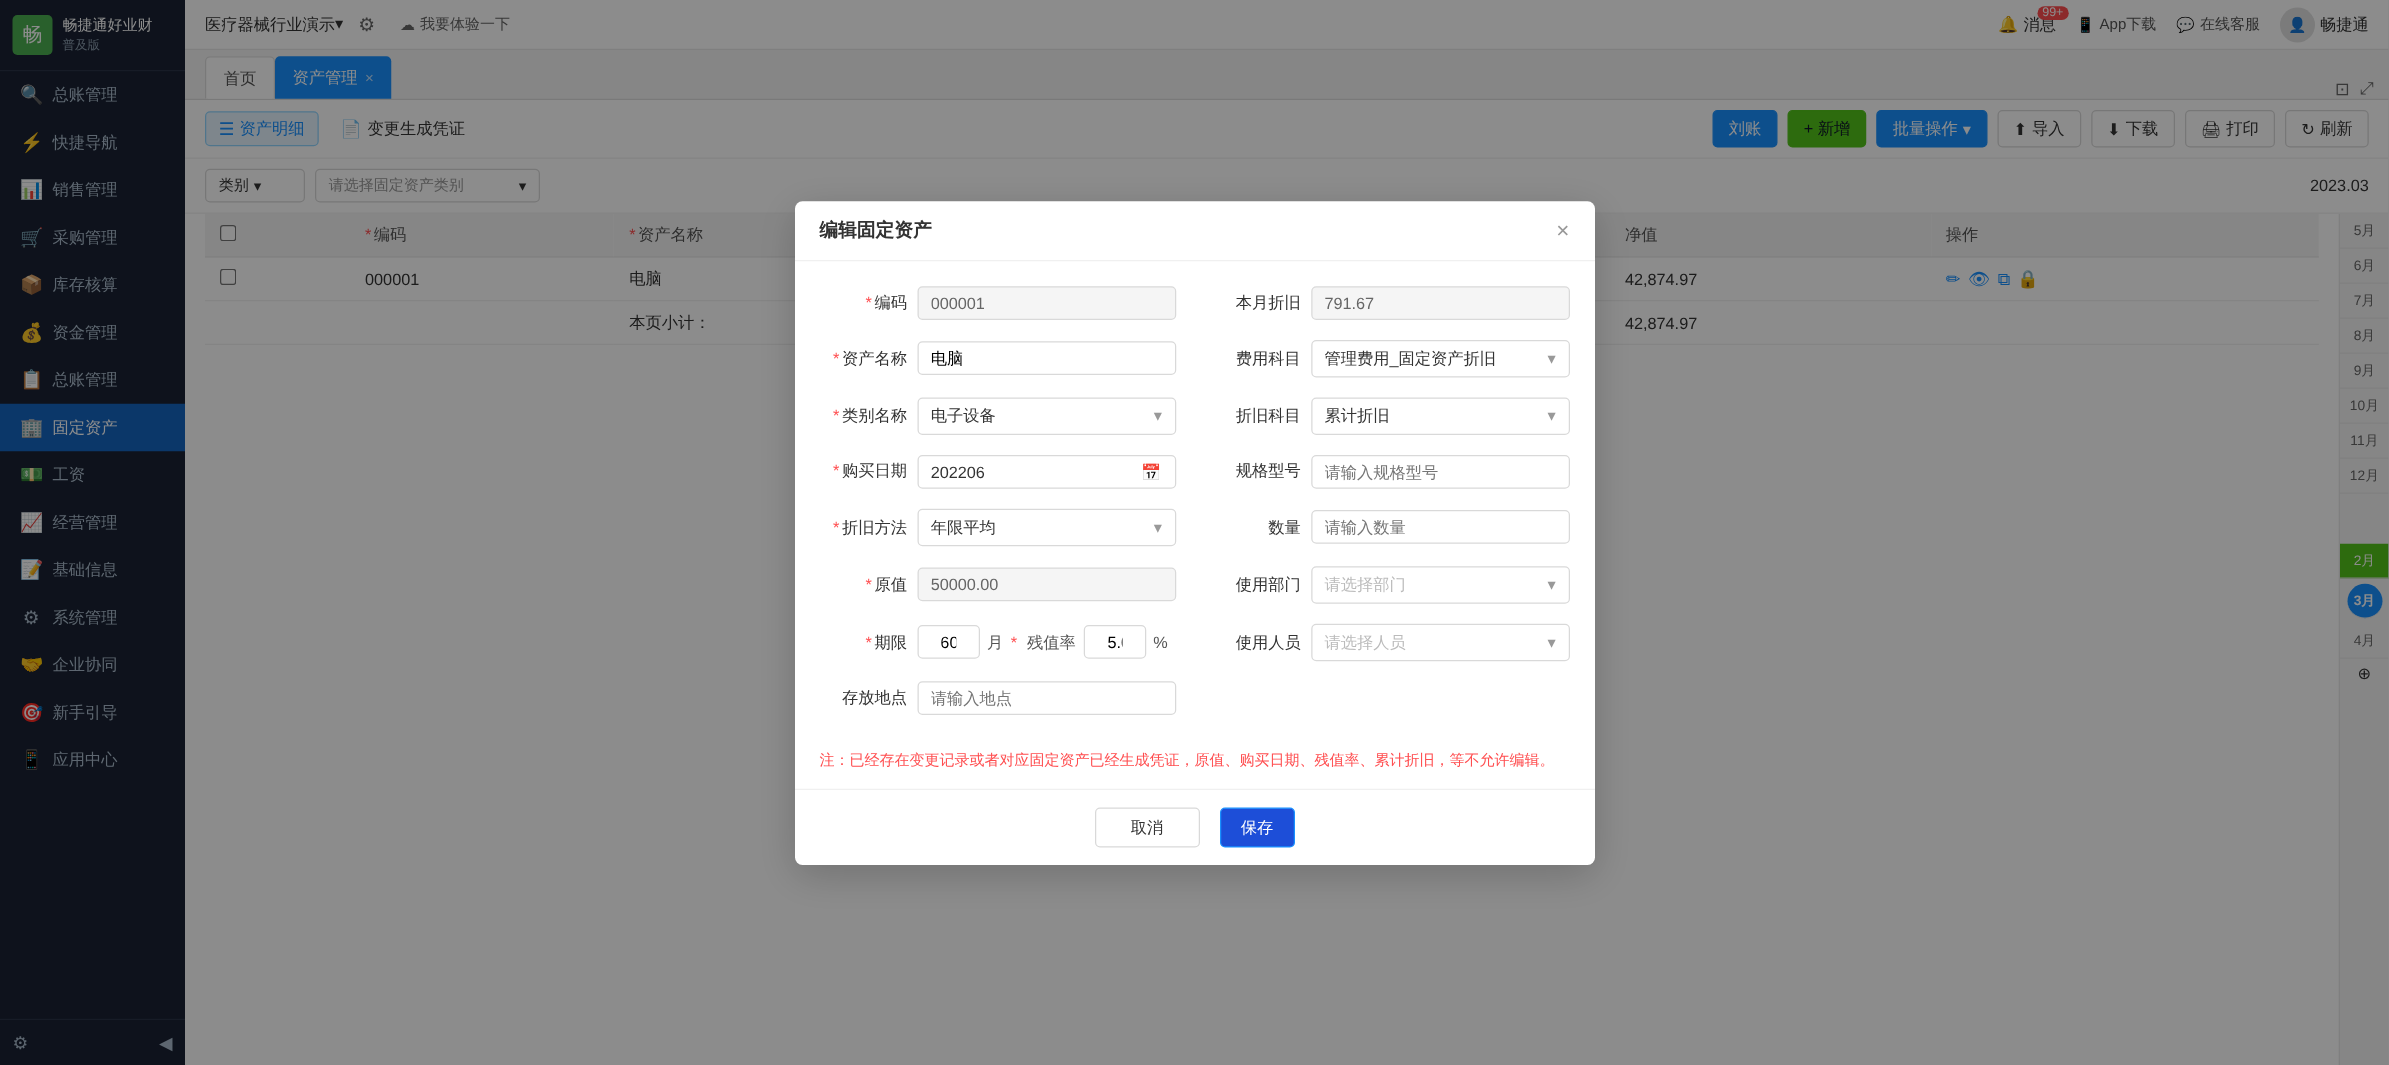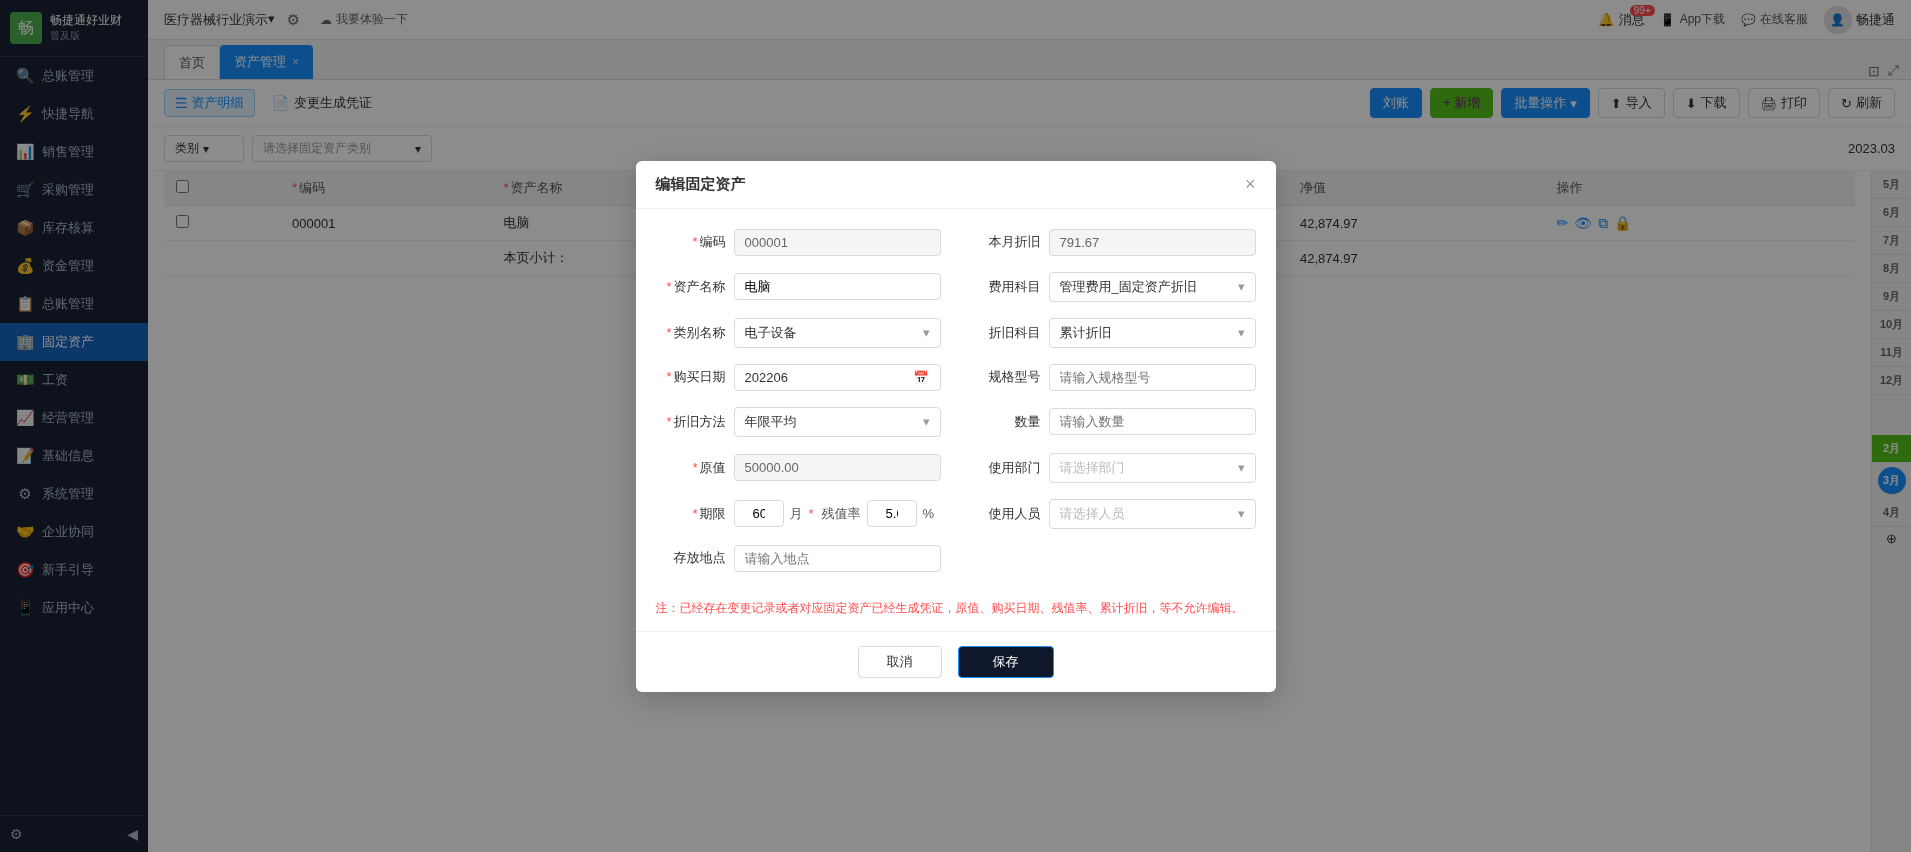--- a/index.html
+++ b/index.html
@@ -50,21 +50,21 @@
     .content-area { flex: 1; background: #fff; display: flex; flex-direction: column; overflow: hidden; position: relative; }
     
     
     .content-toolbar { display: flex; align-items: center; padding: 8px 16px; gap: 8px; border-bottom: 1px solid #f0f0f0; }
     .toolbar-tab { display: flex; align-items: center; gap: 4px; padding: 4px 10px; font-size: 13px; cursor: pointer; border-radius: 4px; }
     .toolbar-tab.active { background: #e6f4ff; color: #1890ff; border: 1px solid #91d5ff; }
     .toolbar-tab-icon { font-size: 14px; }
     .toolbar-right { margin-left: auto; display: flex; align-items: center; gap: 8px; }
     .btn { display: inline-flex; align-items: center; gap: 4px; padding: 5px 12px; border-radius: 4px; cursor: pointer; font-size: 13px; border: 1px solid #d9d9d9; background: #fff; color: #333; }
     .btn-primary { background: #1890ff; color: #fff; border-color: #1890ff; }
-    .btn-success { background: #52c41a; color: #701a75; border-color: #52c41a; }
+    .btn-success { background: #52c41a; color: #0f172a; border-color: #52c41a; }
     .btn-batch { background: #1890ff; color: #fff; border-color: #1890ff; }
     
     
     .filter-row { display: flex; align-items: center; padding: 8px 16px; gap: 8px; border-bottom: 1px solid #f0f0f0; }
     .filter-select { display: flex; align-items: center; gap: 4px; padding: 4px 10px; border: 1px solid #d9d9d9; border-radius: 4px; font-size: 12px; cursor: pointer; background: #fff; min-width: 80px; }
     .filter-select-wide { min-width: 180px; }
     
     
     .table-container { flex: 1; overflow: auto; padding: 0 16px; }
     .data-table { width: 100%; border-collapse: collapse; font-size: 13px; }
@@ -74,21 +74,21 @@
     .col-actions { display: flex; gap: 6px; }
     .action-icon { color: #1890ff; cursor: pointer; font-size: 14px; }
     
     
     .table-footer { display: flex; align-items: center; padding: 8px 16px; border-top: 1px solid #f0f0f0; }
     .pagination { display: flex; align-items: center; gap: 8px; font-size: 13px; }
     .page-select { border: 1px solid #d9d9d9; border-radius: 4px; padding: 2px 8px; }
     
     
     .date-panel { width: 40px; background: #f5f5f5; border-left: 1px solid #e8e8e8; display: flex; flex-direction: column; }
-    .date-item { padding: 6px 4px; text-align: center; font-size: 11px; color: #666; border-bottom: 1px solid #e8e8e8; cursor: pointer; font-weight: bold; }
+    .date-item { padding: 6px 4px; text-align: center; font-size: 11px; color: #666; border-bottom: 1px solid #e8e8e8; cursor: pointer; }
     .date-item.highlight { background: #1890ff; color: #fff; margin-left: 48px; }
     .date-item.green { background: #52c41a; color: #fff; }
     
     
     .modal-overlay { position: fixed; top: 0; left: 0; right: 0; bottom: 0; background: rgba(0,0,0,0.45); z-index: 1000; display: flex; align-items: center; justify-content: center; }
     .modal { background: #fff; border-radius: 6px; width: 640px; box-shadow: 0 8px 32px rgba(0,0,0,0.2); }
     .modal-header { display: flex; align-items: center; justify-content: space-between; padding: 14px 20px; border-bottom: 1px solid #f0f0f0; }
     .modal-title { font-size: 15px; font-weight: 600; color: #333; }
     .modal-close { cursor: pointer; color: #999; font-size: 18px; line-height: 1; }
     .modal-body { padding: 20px; display: grid; grid-template-columns: 1fr 1fr; gap: 16px 30px; }
@@ -100,21 +100,21 @@
     .form-select-wrap { flex: 1; position: relative; display: flex; align-items: center; border: 1px solid #d9d9d9; border-radius: 4px; padding: 5px 10px; cursor: pointer; background: #fff; }
     .form-select-wrap .chevron { margin-left: auto; color: #999; }
     .form-input-date { display: flex; align-items: center; border: 1px solid #d9d9d9; border-radius: 4px; padding: 5px 10px; flex: 1; cursor: pointer; }
     .form-input-date .cal-icon { margin-left: auto; color: #999; }
     .form-row-inline { display: flex; align-items: center; gap: 6px; flex: 1; }
     .small-input { width: 50px; border: 1px solid #d9d9d9; border-radius: 4px; padding: 5px 18px; font-size: 13px; }
     .unit-label { font-size: 13px; color: #555; }
     .modal-note { padding: 8px 20px 14px; font-size: 12px; color: #ff4d4f; }
     .modal-footer { display: flex; align-items: center; justify-content: center; gap: 16px; padding: 14px 20px; border-top: 1px solid #f0f0f0; }
     .btn-cancel { background: #fff; border: 1px solid #d9d9d9; color: #333; padding: 6px 28px; border-radius: 4px; cursor: pointer; font-size: 13px; }
-    .btn-save { background: #0f172a; border: 1px solid #1890ff; color: #fff; padding: 6px 34px; border-radius: 4px; cursor: pointer; font-size: 13px; }
+    .btn-save { background: #1d4ed8; border: 1px solid #1890ff; color: #fff; padding: 6px 16px; border-radius: 4px; cursor: pointer; font-size: 13px; }
   </style>
 </head>
 <body>
 
 <div class="app-container">
 
   <div class="sidebar">
     <div class="sidebar-header">
       <div class="sidebar-logo">
         <span>畅</span>

